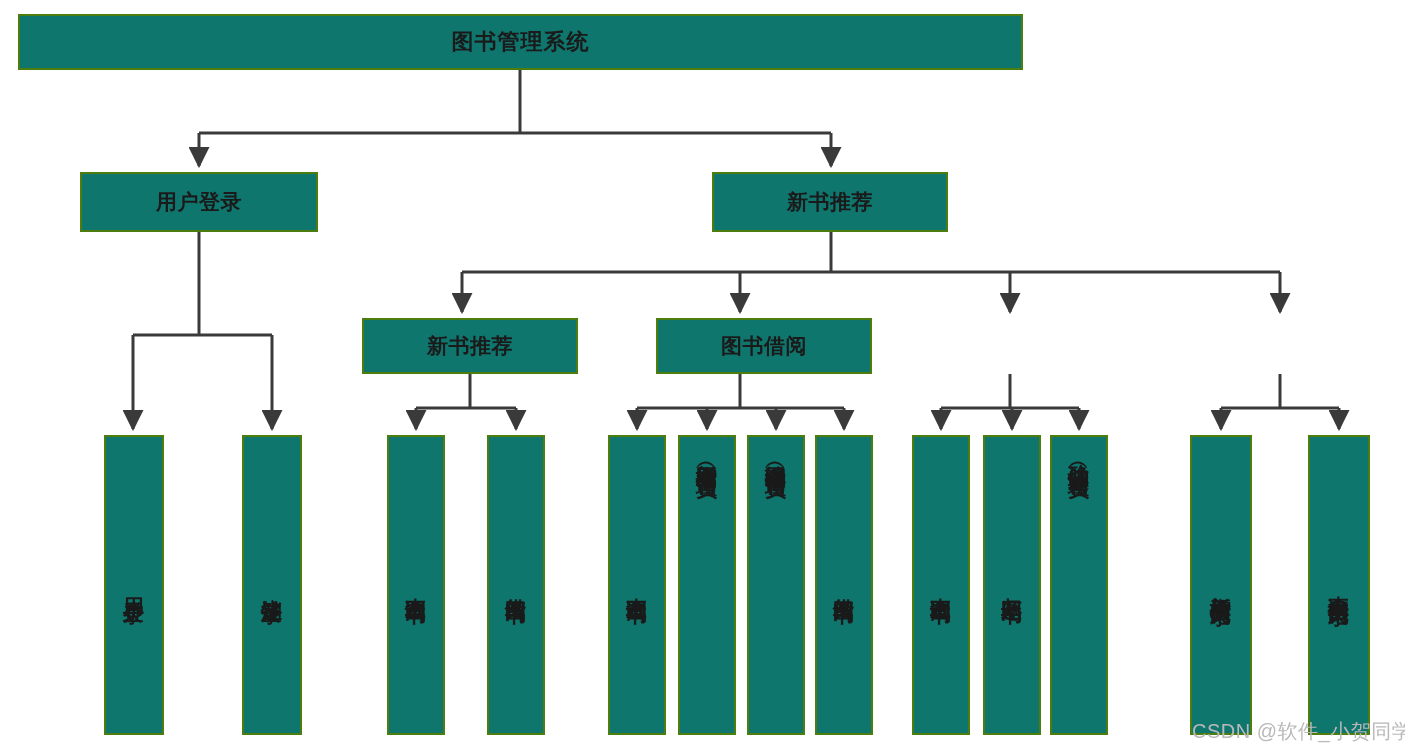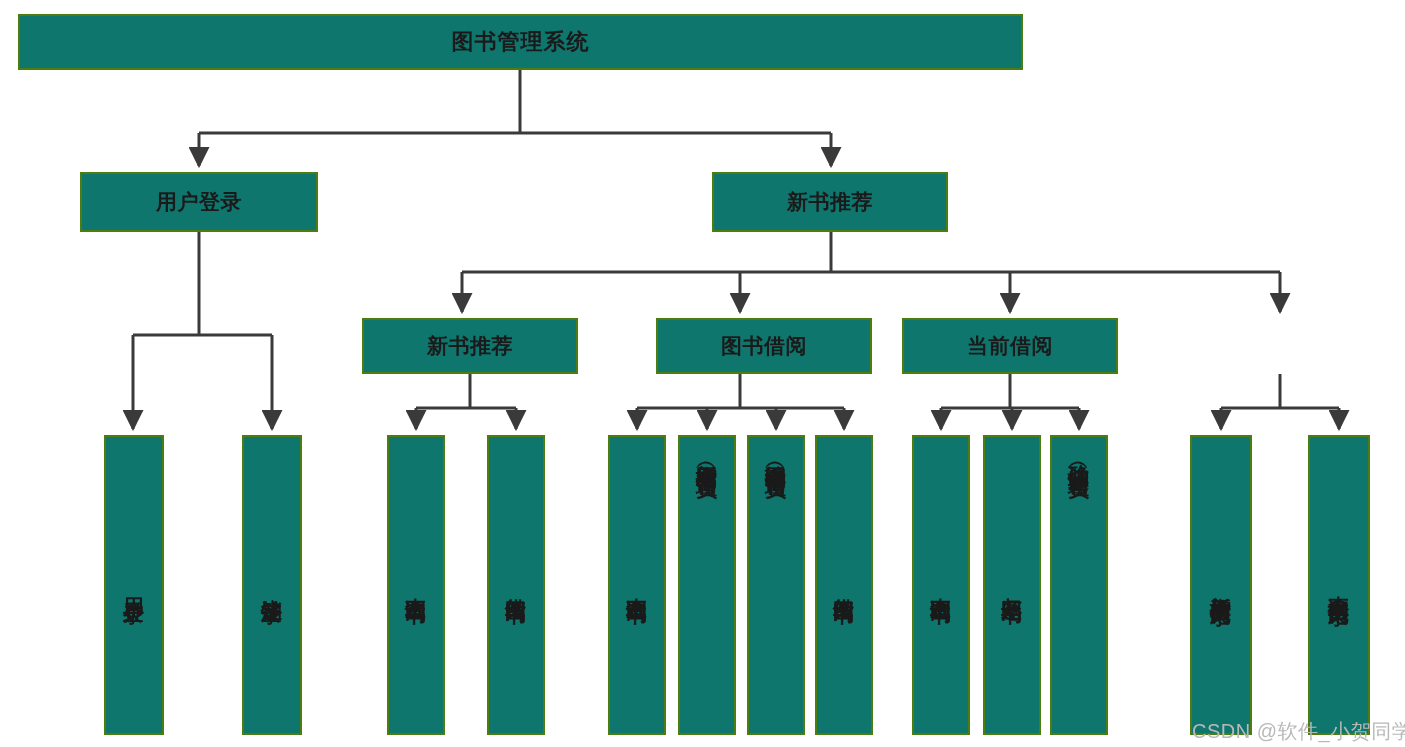--- a/index.html
+++ b/index.html
@@ -142,23 +142,20 @@
   <div class="node horiz" style="left: 712px; top: 172px; width: 236px; height: 60px;">
     <span class="label">新书推荐</span>
   </div>
 
   <div class="node horiz" style="left: 362px; top: 318px; width: 216px; height: 56px;">
     <span class="label">新书推荐</span>
   </div>
   <div class="node horiz" style="left: 632px; top: 318px; width: 216px; height: 56px; margin-left: 24px;">
     <span class="label">图书借阅</span>
   </div>
-  <div class="node horiz" style="left: 902px; top: 318px; width: 216px; height: 56px;">
-    <span class="label">当前借阅</span>
-  </div>
 
   <div class="node vert mid" style="left: 104px; top: 435px; width: 60px; height: 300px;">
     <span class="label">用户登录</span>
   </div>
   <div class="node vert mid" style="left: 242px; top: 435px; width: 60px; height: 300px;">
     <span class="label">注销登录</span>
   </div>
   <div class="node vert mid" style="left: 387px; top: 435px; width: 58px; height: 300px;">
     <span class="label">查询图书</span>
   </div>

